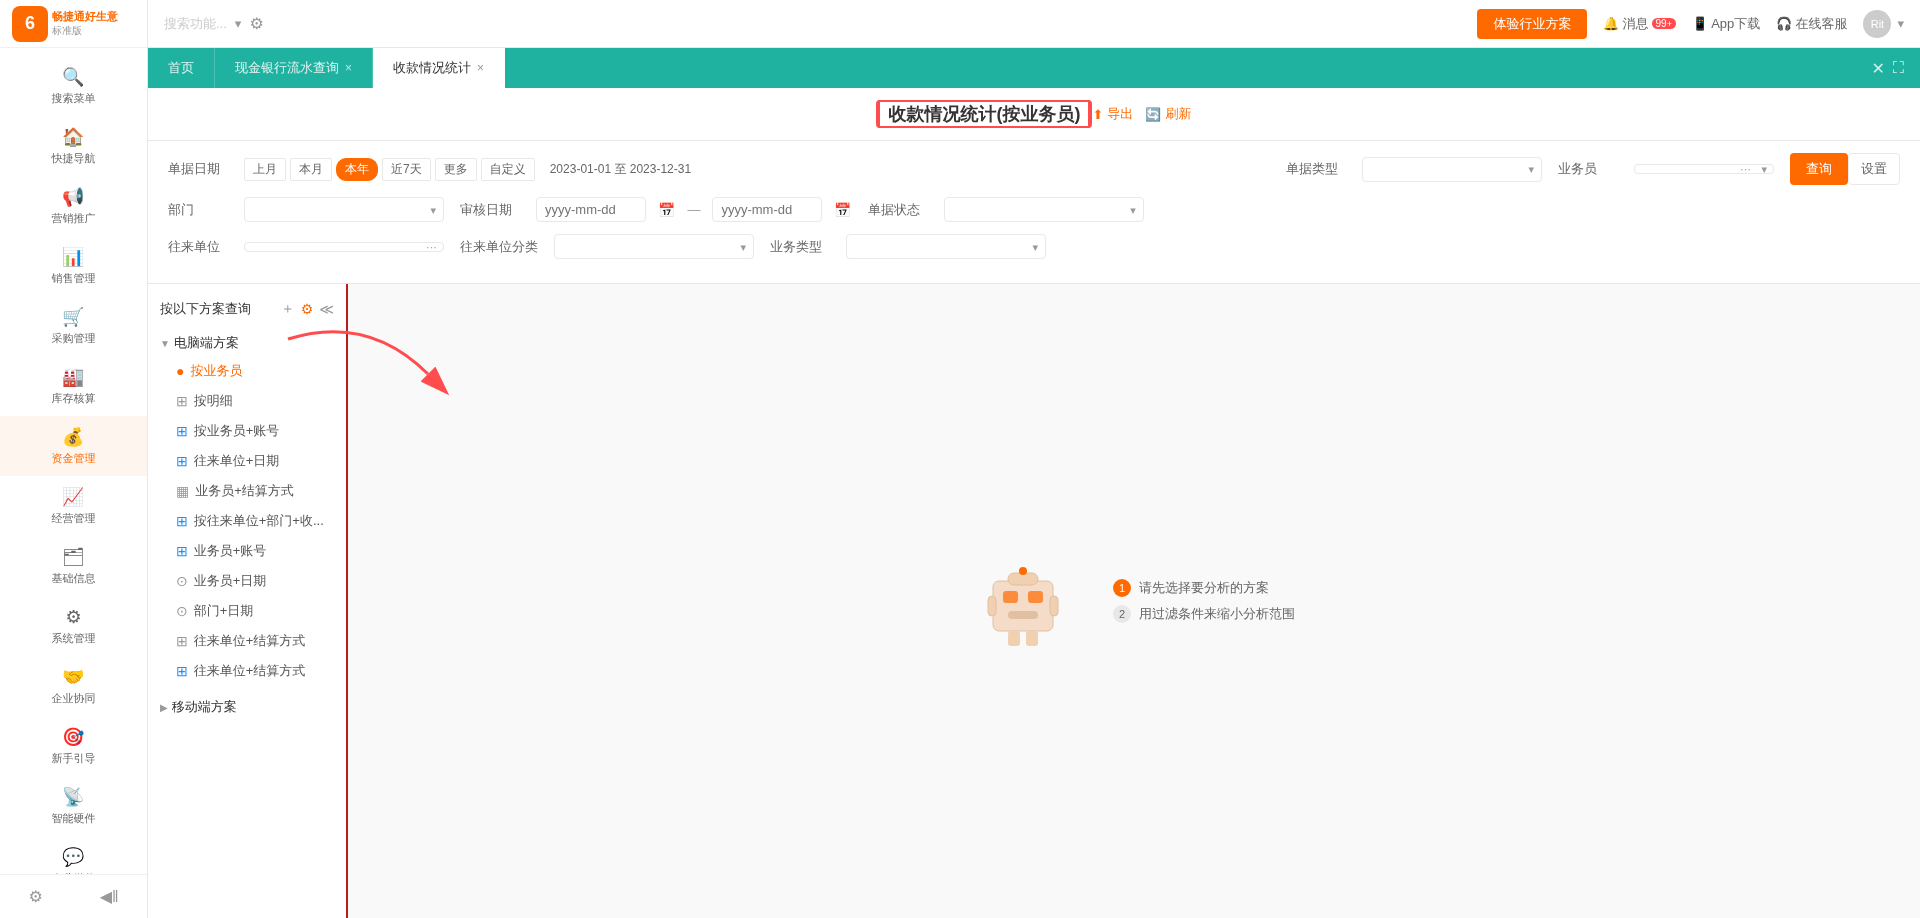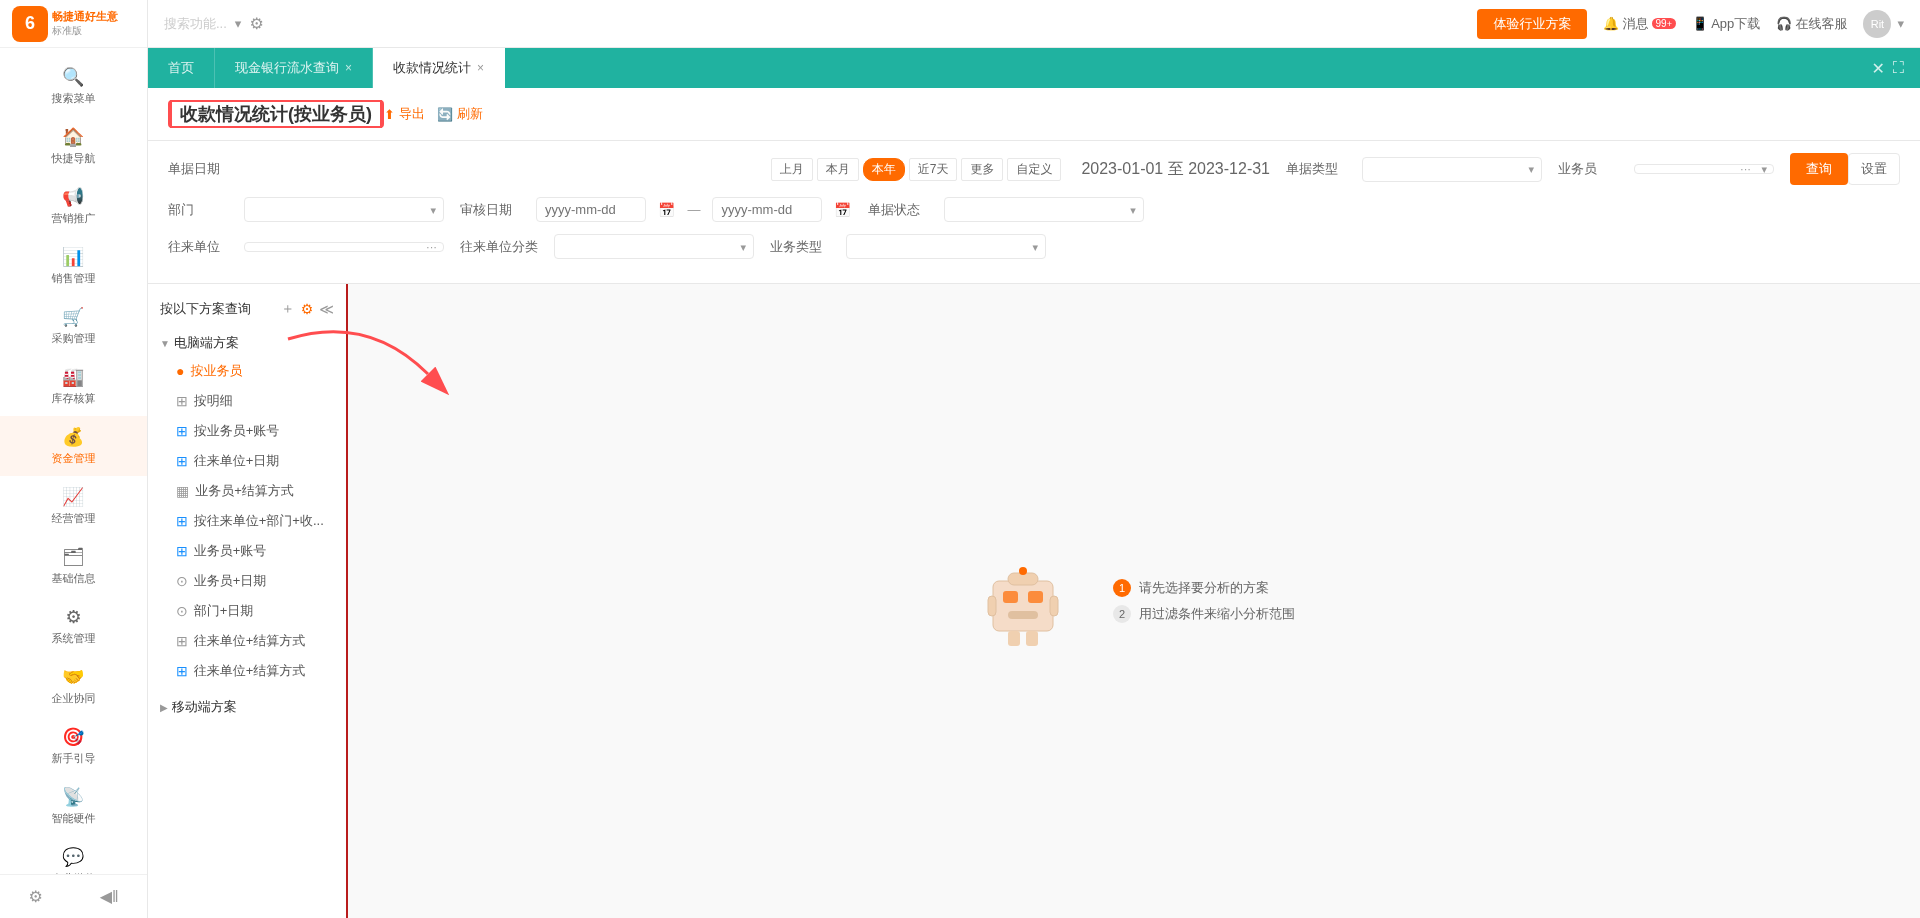--- a/index.html
+++ b/index.html
@@ -41,34 +41,34 @@
     .tab.active { background: #fff; color: #333; }
     .tab-close { font-size: 12px; color: #999; cursor: pointer; }
     .tab-close-white { font-size: 12px; color: rgba(255,255,255,0.7); cursor: pointer; }
     .tabbar-actions { margin-left: auto; display: flex; align-items: center; gap: 8px; padding-right: 16px; }
     .tabbar-action-icon { color: rgba(255,255,255,0.8); font-size: 16px; cursor: pointer; }
 
     
     .content { flex: 1; display: flex; flex-direction: column; overflow: hidden; }
 
     
-    .page-header { background: #fff; padding: 12px 20px; display: flex; align-items: center; justify-content: flex-start; border-bottom: 1px solid #e8e8e8; }
+    .page-header { background: #fff; padding: 12px 20px; display: flex; align-items: center; justify-content: center; border-bottom: 1px solid #e8e8e8; }
     .page-title { font-size: 18px; font-weight: 600; color: #333; border: 2px solid #ff4d4f; padding: 2px 8px; }
     .page-actions { display: flex; align-items: center; gap: 12px; }
     .action-btn { display: flex; align-items: center; gap: 4px; color: #ff6a00; font-size: 13px; cursor: pointer; }
 
     
     .filter-area { background: #fff; padding: 12px 20px; border-bottom: 1px solid #e8e8e8; }
     .filter-row { display: flex; align-items: center; gap: 16px; margin-bottom: 12px; }
     .filter-label { color: #666; font-size: 13px; min-width: 60px; white-space: nowrap; }
-    .filter-group { display: flex; align-items: center; gap: 4px; flex: 1; justify-content: flex-end; }
+    .filter-group { display: flex; align-items: center; gap: 15px; flex: 1; }
     .date-shortcuts { display: flex; align-items: center; gap: 4px; }
     .date-btn { padding: 2px 8px; border: 1px solid #e8e8e8; border-radius: 2px; font-size: 12px; color: #666; cursor: pointer; background: #fff; }
     .date-btn.active { background: #ff6a00; color: #fff; border-color: #ff6a00; border-radius: 10px; }
-    .date-range { font-size: 16px; color: #666; margin-left: 16px; }
+    .date-range { font-size: 12px; color: #666; margin-left: 0; }
     .filter-select { border: 1px solid #e8e8e8; border-radius: 4px; padding: 4px 24px 4px 8px; font-size: 13px; color: #333; background: #fff; cursor: pointer; min-width: 180px; appearance: none; position: relative; }
     .select-wrapper { position: relative; display: inline-block; }
     .select-wrapper::after { content: '▾'; position: absolute; right: 8px; top: 50%; transform: translateY(-50%); color: #999; pointer-events: none; font-size: 11px; }
     .date-input { border: 1px solid #e8e8e8; border-radius: 4px; padding: 4px 8px; font-size: 13px; color: #bbb; width: 110px; }
     .date-separator { color: #999; }
     .date-icon { color: #999; font-size: 14px; cursor: pointer; }
     .collapse-bar { text-align: center; padding: 8px; cursor: pointer; color: #666; font-size: 12px; margin-top: 4px; }
     .collapse-bar span { margin-left: 4px; }
 
     

